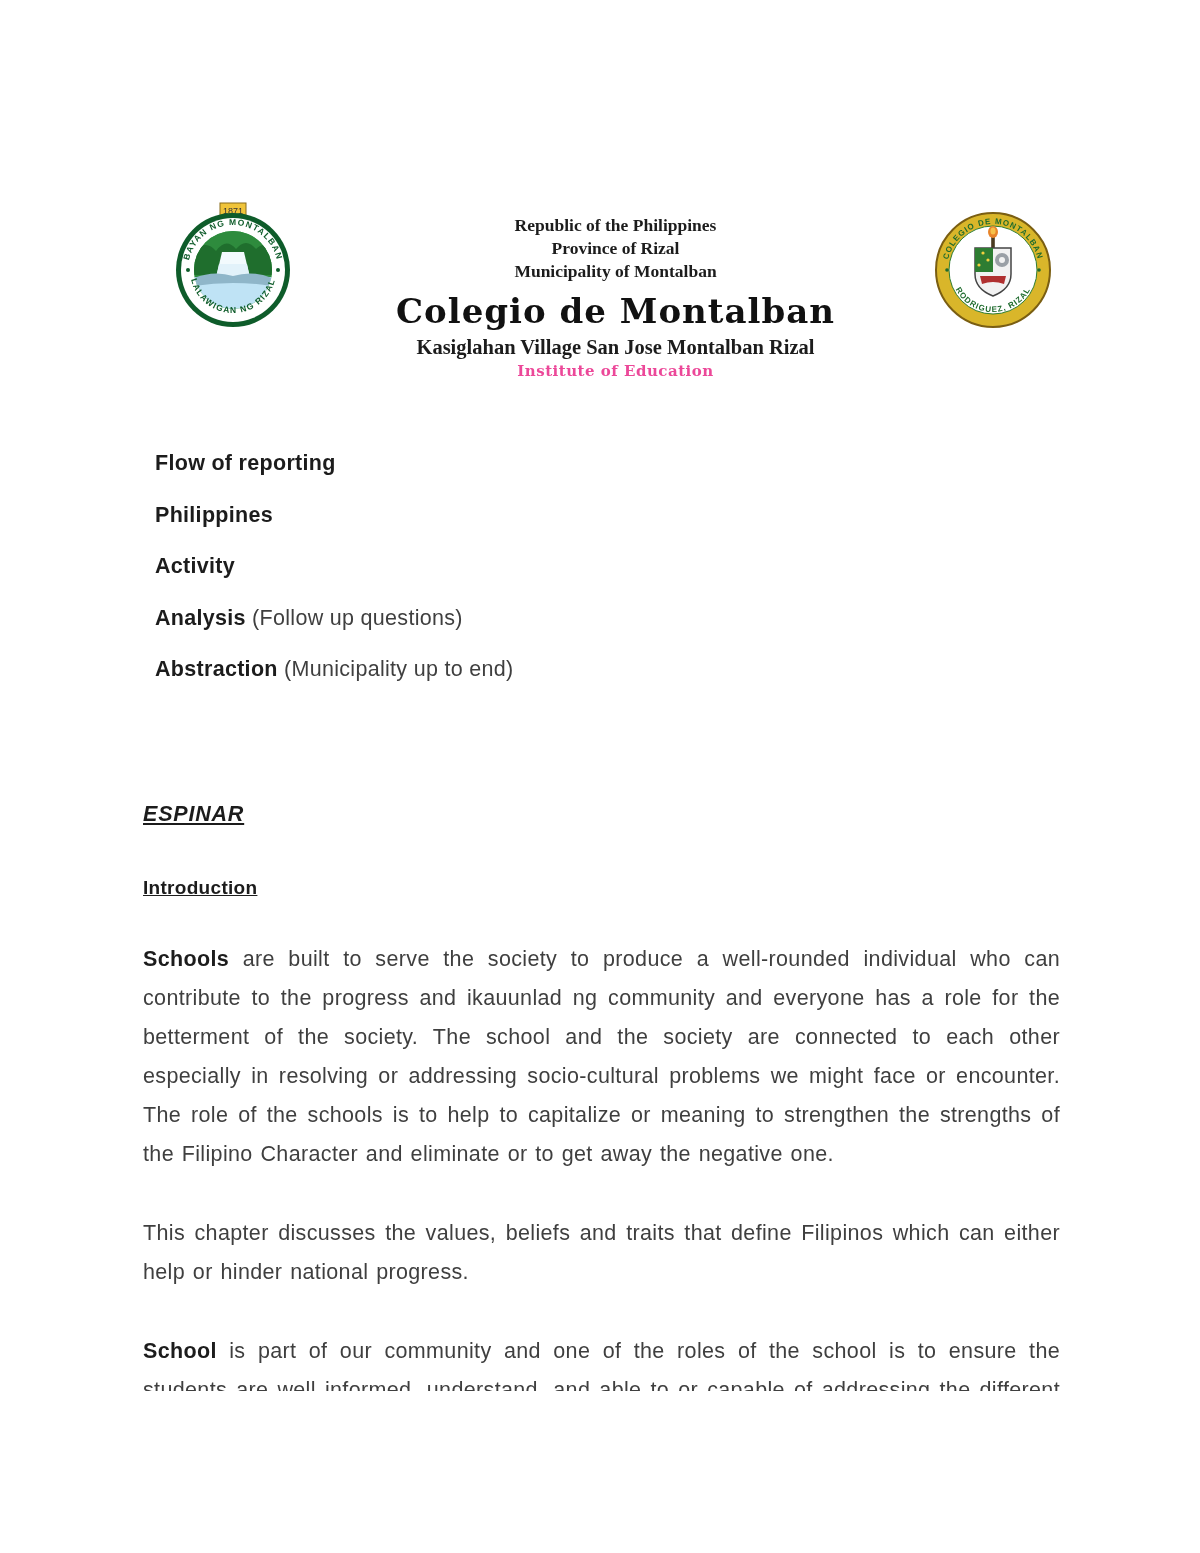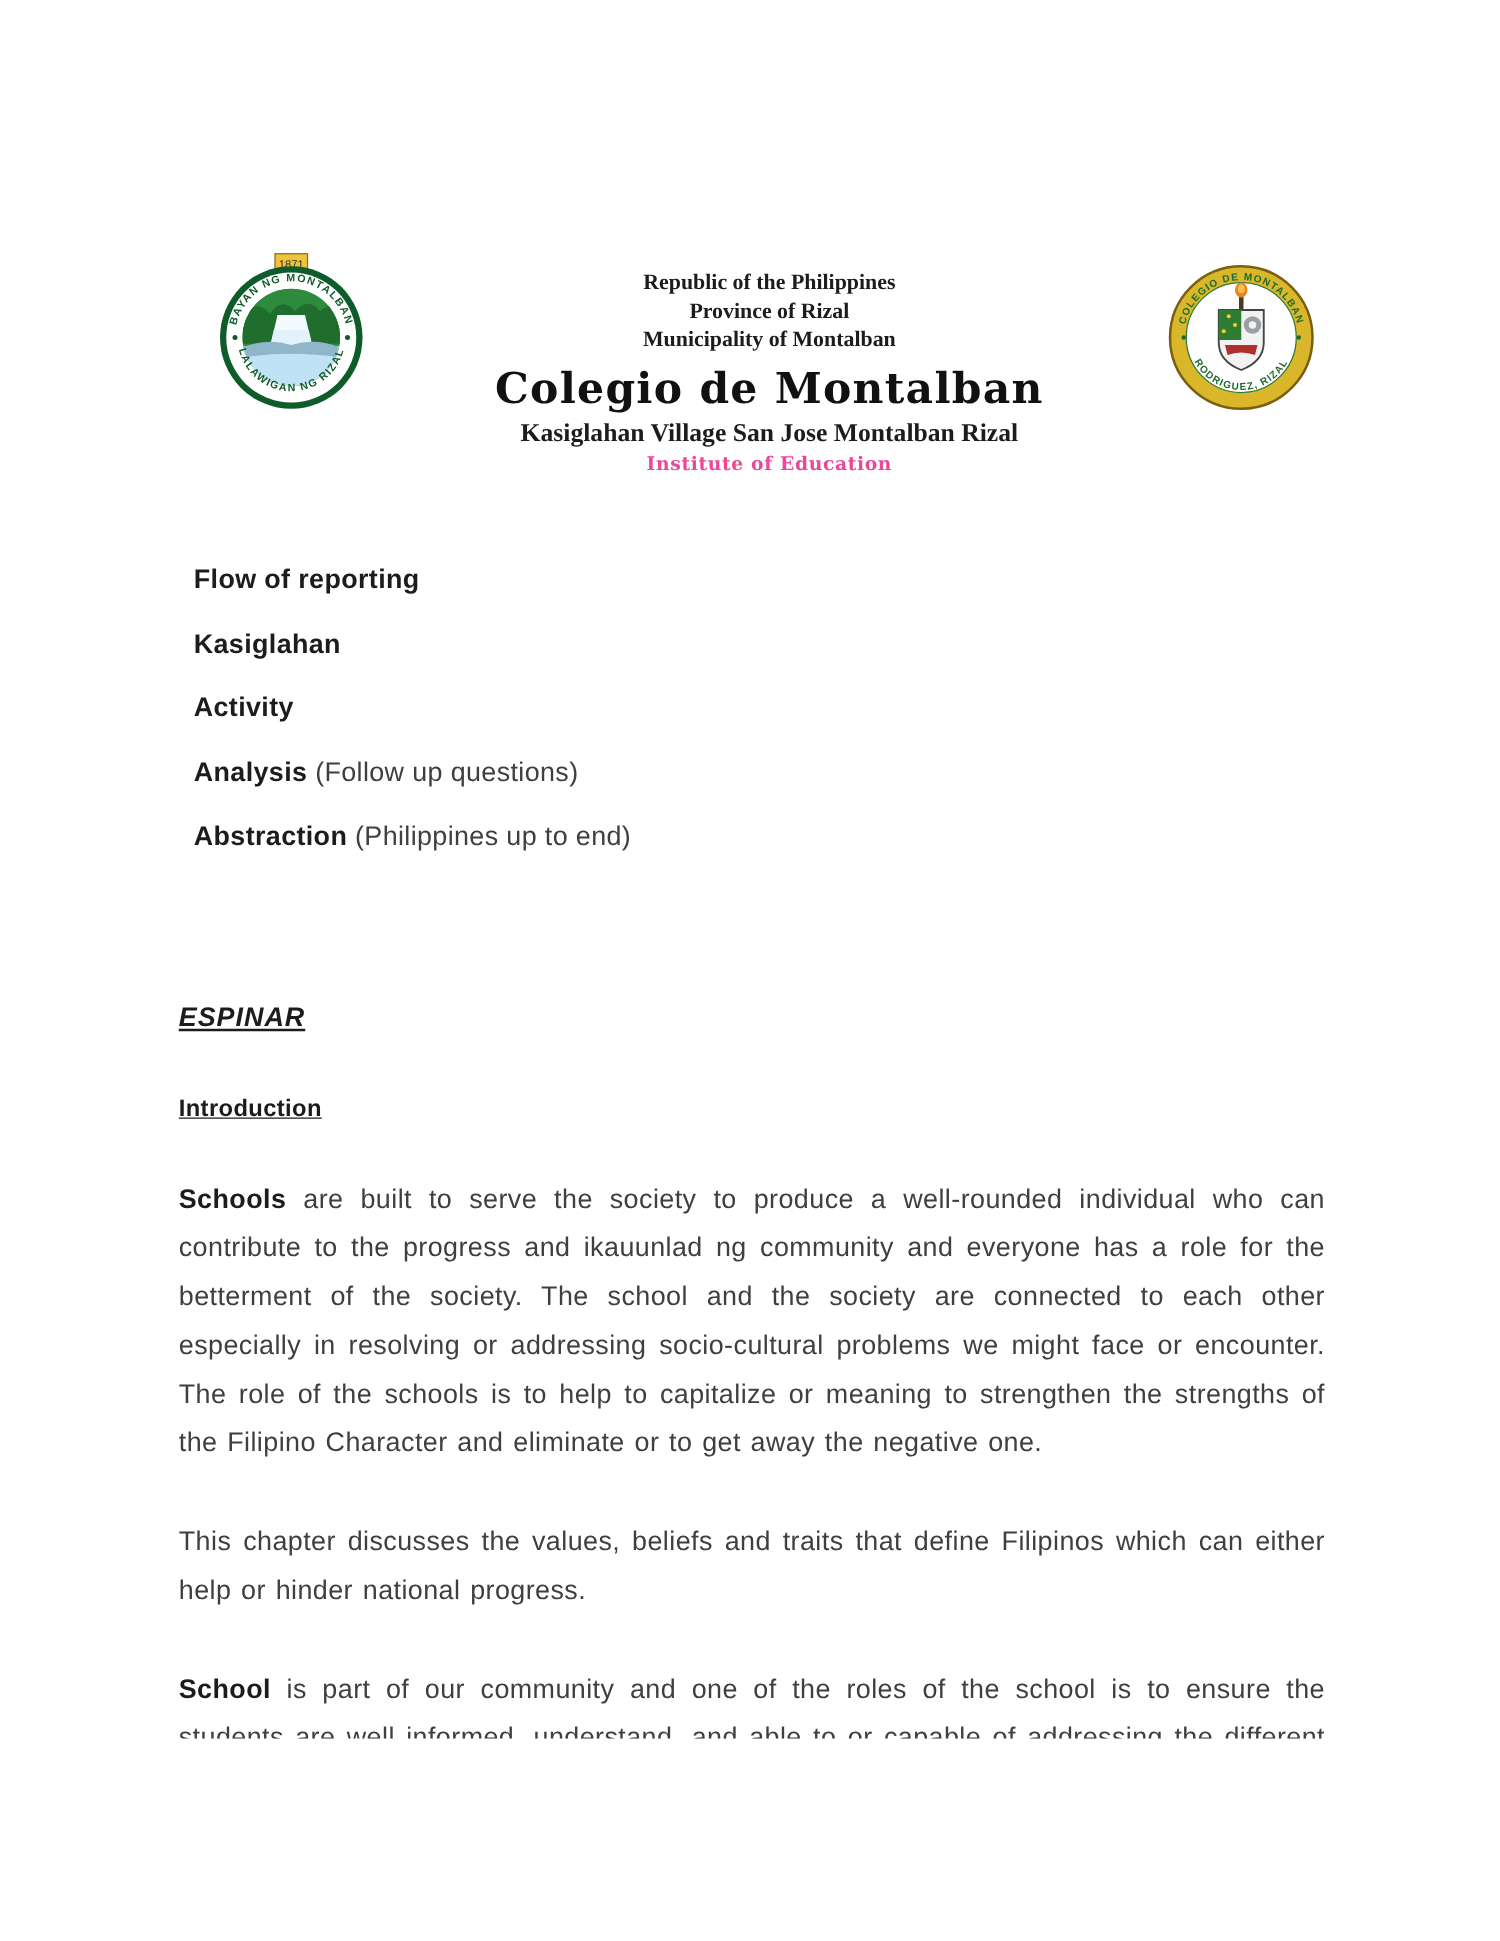--- a/index.html
+++ b/index.html
@@ -177,24 +177,24 @@
           </g>
           <circle cx="15" cy="60" r="1.8" fill="#1e6b2d"></circle>
           <circle cx="107" cy="60" r="1.8" fill="#1e6b2d"></circle>
         </svg>
       </div>
     </header>
 
     <main class="bodytext">
 
       <p class="flow-line"><strong>Flow of reporting</strong><span></span></p>
-      <p class="flow-line"><strong>Kasiglahan</strong><span></span></p>
+      <p class="flow-line"><strong>Philippines</strong><span></span></p>
       <p class="flow-line"><strong>Activity</strong><span></span></p>
       <p class="flow-line"><strong>Analysis</strong><span> (Follow up questions)</span></p>
-      <p class="flow-line"><strong>Abstraction</strong><span> (Philippines up to end)</span></p>
+      <p class="flow-line"><strong>Abstraction</strong><span> (Municipality up to end)</span></p>
 
       <p class="reporter">ESPINAR</p>
 
       <p class="section-title">Introduction</p>
 
       <p class="para first"><strong>Schools</strong><span> are built to serve the society to  produce a well-rounded individual who can contribute to the progress and ikauunlad ng community and everyone has a role for the betterment of the society. The school and the society are connected to each other especially in resolving or addressing socio-cultural problems we might face or encounter.  The role of the schools is to help to capitalize or meaning to strengthen the strengths of the Filipino Character and eliminate or to get away the negative one.</span></p>
 
       <p class="para"><span>This chapter discusses the values, beliefs and traits that define Filipinos which can either help or hinder national progress.</span></p>
 
       <p class="para"><strong>School</strong><span> is part of our community and one of the roles of the school is to ensure the students are well informed, understand, and able to or capable of addressing the different social issues in our community. And one of these issues is </span><strong>the weaknesses of the Filipino character.</strong></p>

